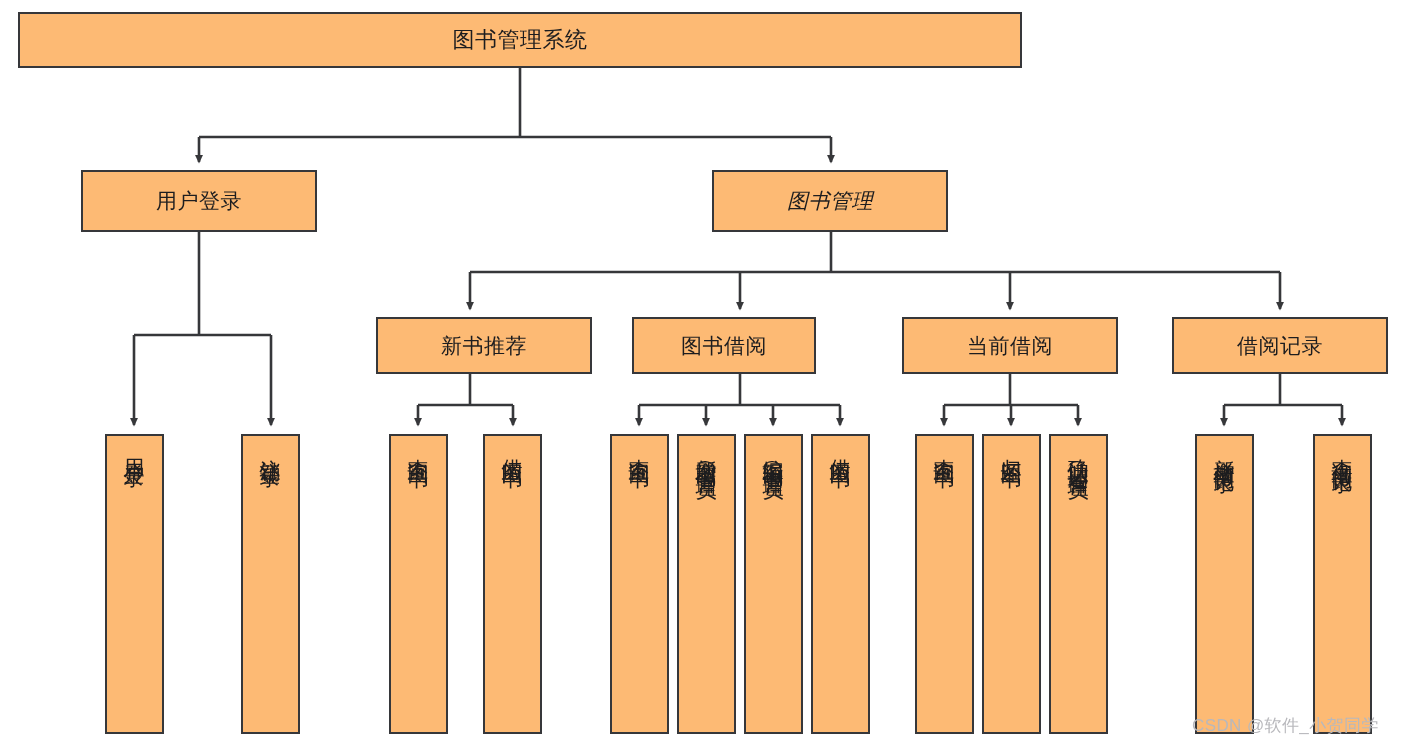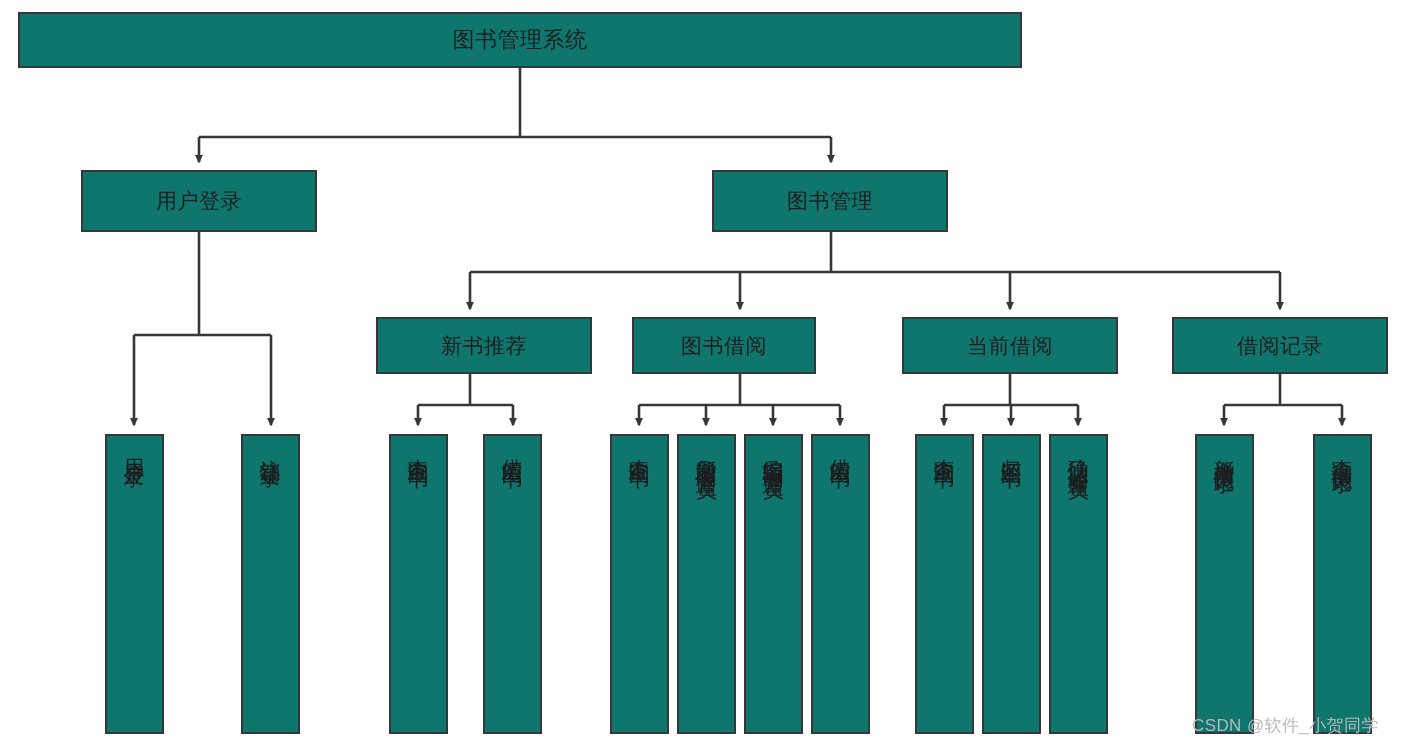--- a/index.html
+++ b/index.html
@@ -23,21 +23,21 @@
     left: 0;
     top: 0;
     width: 1405px;
     height: 747px;
     pointer-events: none;
   }
   .node {
     position: absolute;
     box-sizing: border-box;
     border: 2px solid #36373a;
-    background: #0f766e;
+    background: #fdba74;
     display: flex;
     align-items: center;
     justify-content: center;
     color: #1d1d1f;
     z-index: 2;
   }
   .node .lbl {
     display: block;
     text-align: center;
     line-height: 1.12;
@@ -130,21 +130,21 @@
   </svg>
 
   <div class="node horiz root" style="left:18px; top:12px; width:1004px; height:56px;">
     <span class="lbl">图书管理系统</span>
   </div>
 
   <div class="node horiz" style="left:81px; top:170px; width:236px; height:62px;">
     <span class="lbl">用户登录</span>
   </div>
 
-  <div class="node horiz" style="left:712px; top:170px; width:236px; height:62px;">
+  <div class="node horiz" style="left:712px; top:170px; width:236px; height:62px;font-style:italic;">
     <span class="lbl">图书管理</span>
   </div>
 
   <div class="node horiz" style="left:376px; top:317px; width:216px; height:57px;">
     <span class="lbl">新书推荐</span>
   </div>
 
   <div class="node horiz" style="left:632px; top:317px; width:184px; height:57px;">
     <span class="lbl">图书借阅</span>
   </div>

